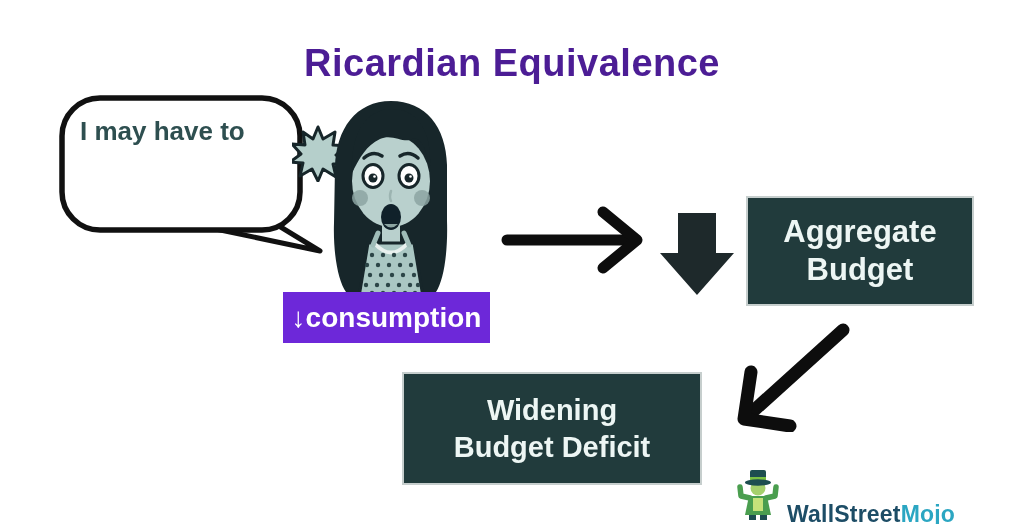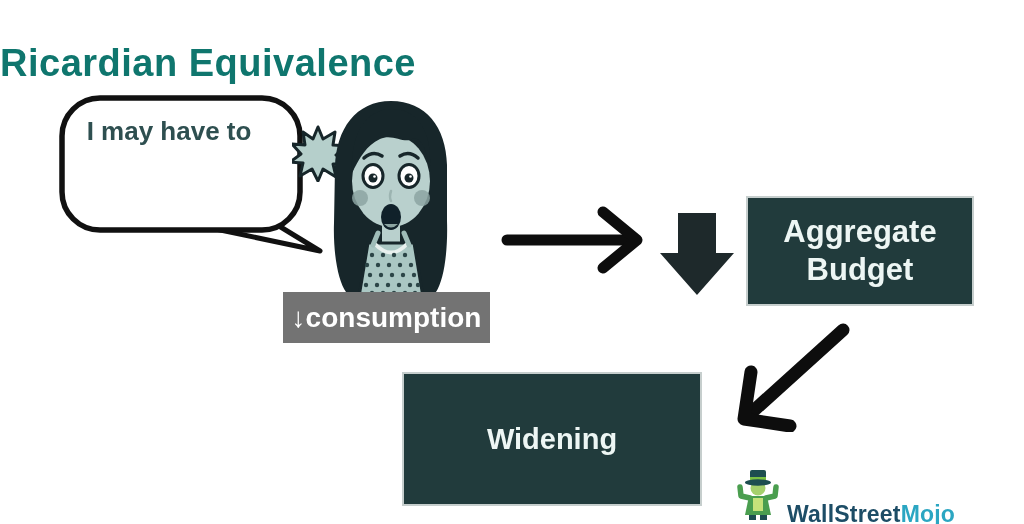--- a/index.html
+++ b/index.html
@@ -2,40 +2,40 @@
 <html><head>
 <meta charset="utf-8">
 <style>
   html,body{margin:0;padding:0;background:#fff;}
   #canvas{
     position:relative;width:1024px;height:524px;background:#ffffff;
     font-family:"Liberation Sans","DejaVu Sans",sans-serif;overflow:hidden;
   }
   .abs{position:absolute;}
   .title{
-    left:0;right:0;top:42px;
-    font-size:38px;font-weight:bold;color:#0f766e;letter-spacing:.5px;
+    left:0;right:0;top:42px;text-align:center;
+    font-size:38px;font-weight:bold;color:#4c1d95;letter-spacing:.5px;
   }
   .speech-text{
-    left:58px;top:116px;width:222px;text-align:center;
+    left:80px;top:116px;width:222px;text-align:left;
     font-size:26px;font-weight:bold;color:#2e4f50;line-height:31px;
   }
   .consumption{
     left:283px;top:292px;width:207px;height:51px;
-    background:#737373;color:#ffffff;
+    background:#6d28d9;color:#ffffff;
     display:flex;align-items:center;justify-content:center;
     font-size:28px;font-weight:bold;
   }
   .darkbox{
     background:#213b3c;color:#edf6f4;border:2px solid #c6cecd;box-sizing:border-box;
     display:flex;flex-direction:column;align-items:center;justify-content:center;
     font-weight:bold;text-align:center;
   }
   .aggregate{left:746px;top:196px;width:228px;height:110px;font-size:31px;line-height:38px;}
-  .budget{left:402px;top:372px;width:300px;height:134px;font-size:29px;line-height:37px;}
+  .budget{left:402px;top:372px;width:300px;height:113px;font-size:29px;line-height:37px;}
   .logo{left:735px;top:468px;height:52px;display:flex;align-items:center;}
   .logo-text{font-size:23px;font-weight:bold;margin-left:6px;letter-spacing:.2px;margin-top:41px;}
   .logo-primary{color:#1d4d66;}
   .logo-accent{color:#2ba6c2;}
   svg{display:block;}
 </style>
 </head>
 <body>
 
 <div id="canvas">
@@ -130,20 +130,21 @@
     <div>Budget</div>
   </div>
 
   <svg class="abs" style="left:718px;top:320px;" width="135" height="112" viewBox="0 0 135 112">
     <line x1="125" y1="10" x2="32" y2="94" stroke="#0d0d0d" stroke-width="13" stroke-linecap="round"></line>
     <polyline points="33,52 26,99 72,106" fill="none" stroke="#0d0d0d" stroke-width="13" stroke-linecap="round" stroke-linejoin="round"></polyline>
   </svg>
 
   <div class="abs darkbox budget">
     <div>Widening</div>
+    <div>Budget Deficit</div>
   </div>
 
   <div class="abs logo">
     <svg width="46" height="52" viewBox="0 0 46 52">
 
       <path d="M15,30 L6,28 L5,19" fill="none" stroke="#4a9e4f" stroke-width="5.5" stroke-linecap="round" stroke-linejoin="round"></path>
       <path d="M31,30 L40,28 L41,19" fill="none" stroke="#4a9e4f" stroke-width="5.5" stroke-linecap="round" stroke-linejoin="round"></path>
 
       <path d="M14,28 L32,28 L36,47 L10,47 Z" fill="#4a9e4f"></path>
       <rect x="18" y="30" width="10" height="13" fill="#c6e27a"></rect>

